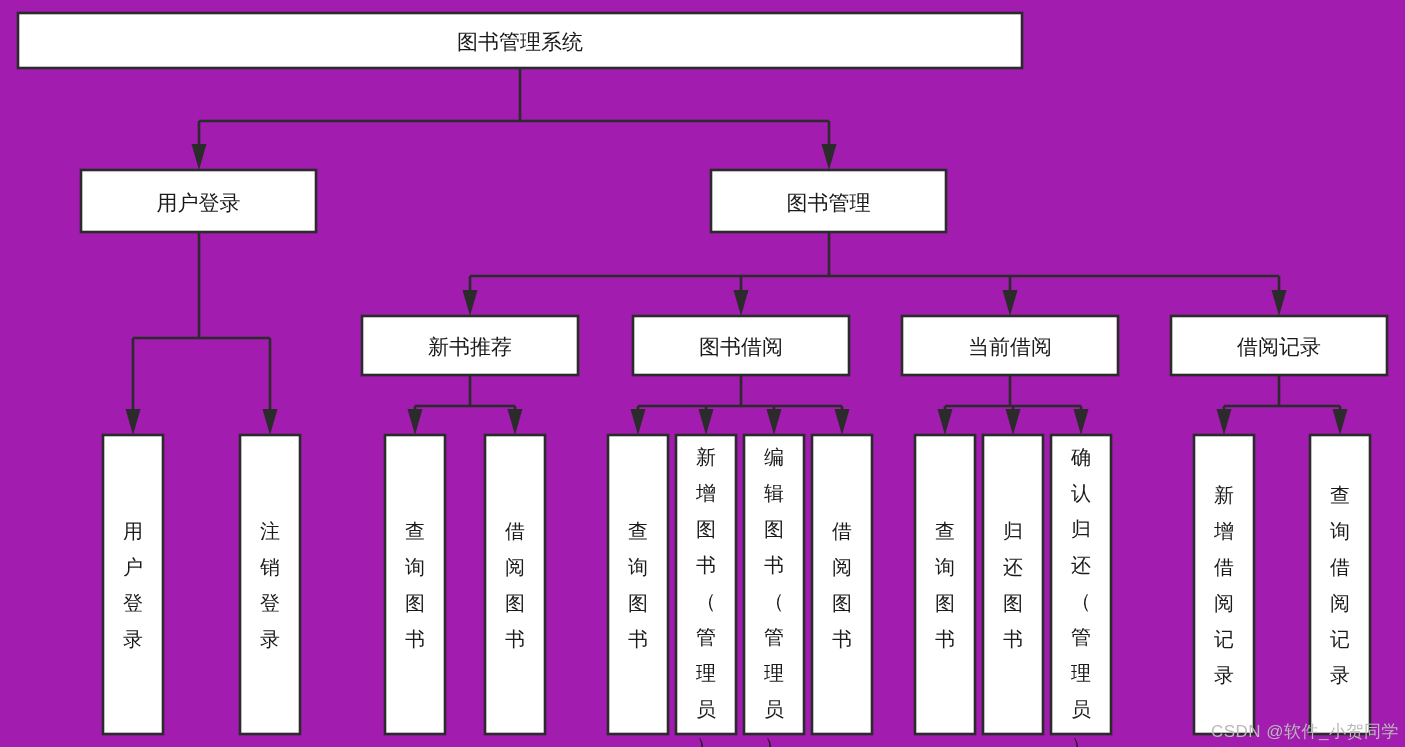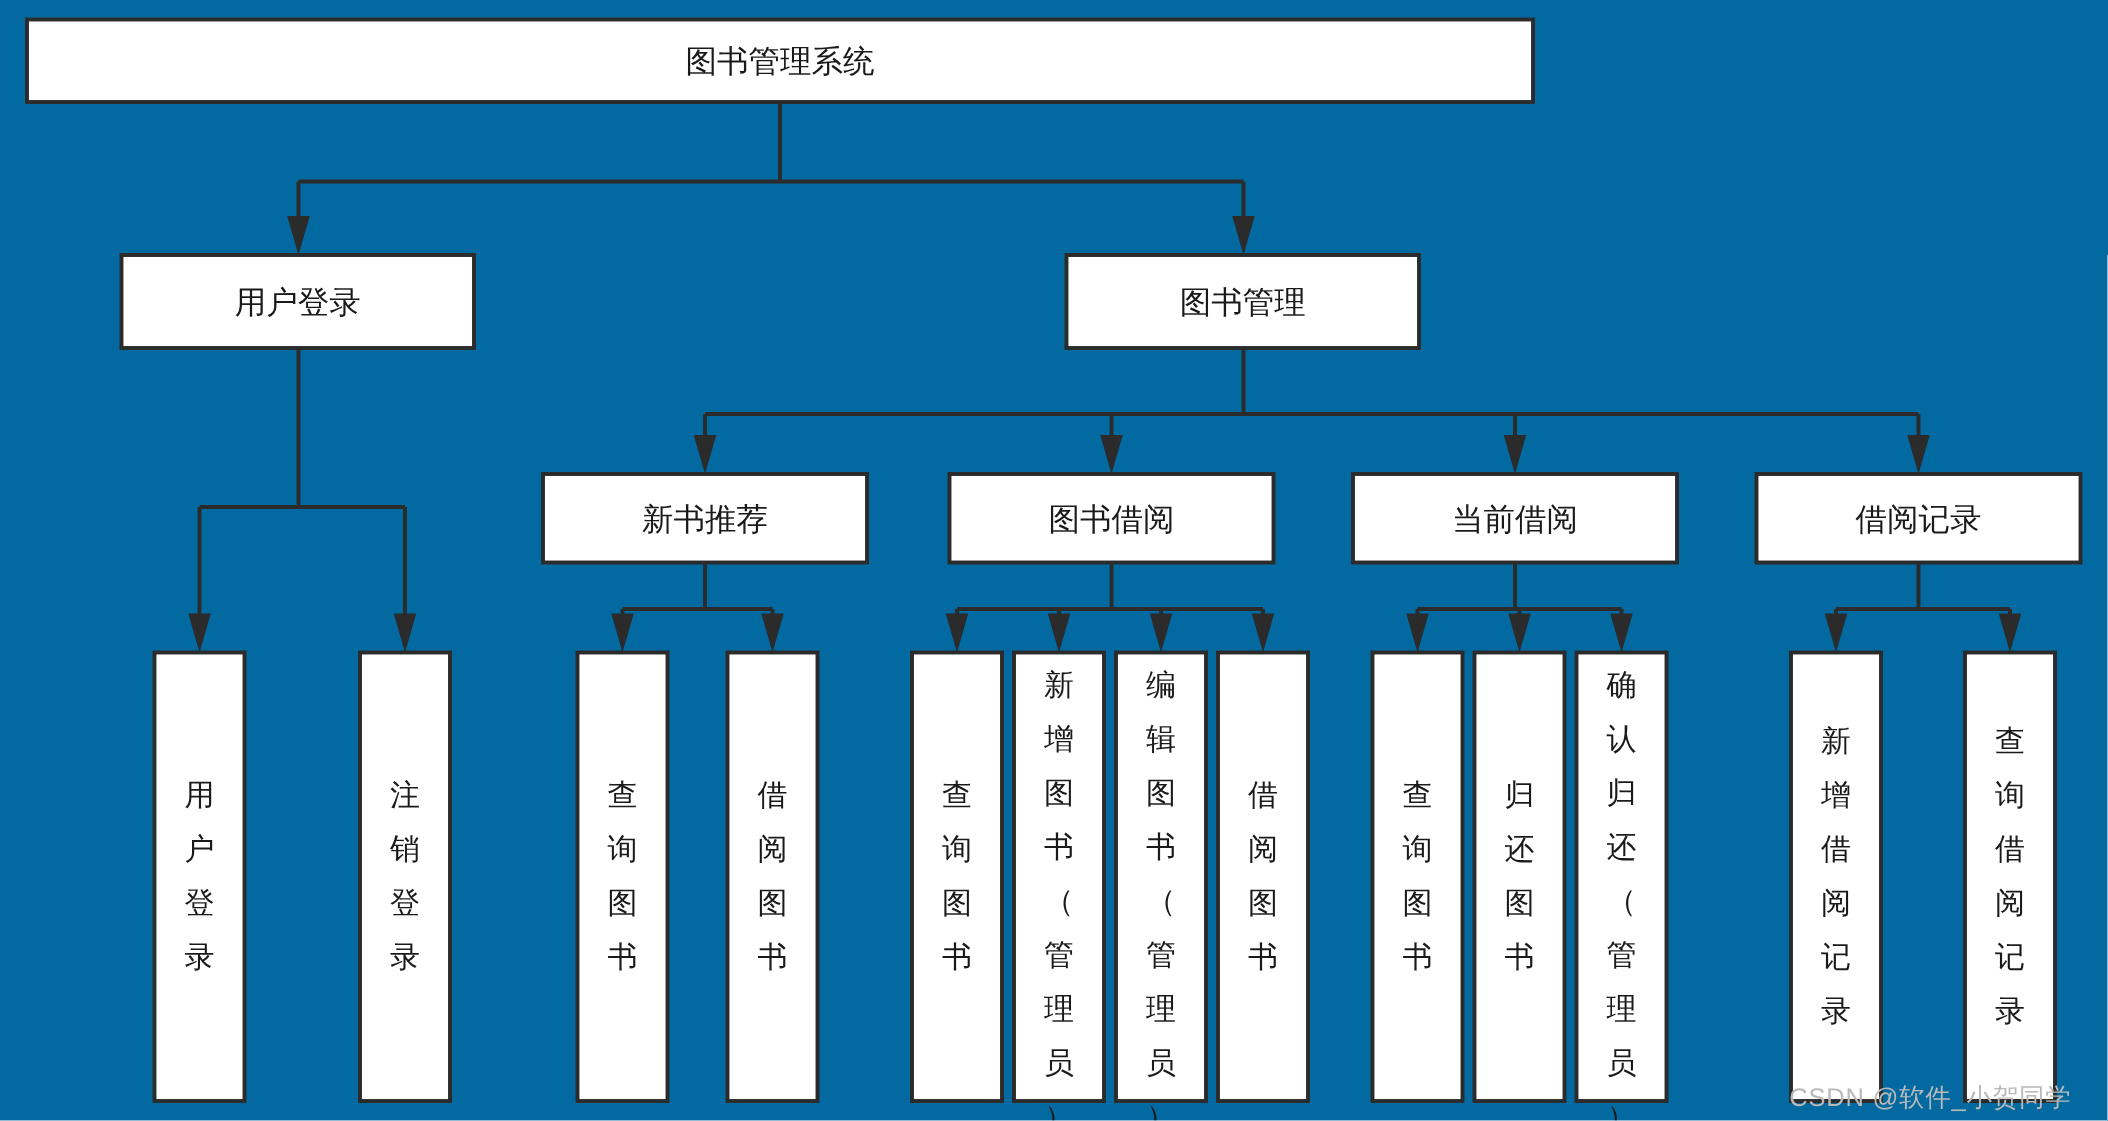--- a/index.html
+++ b/index.html
@@ -7,21 +7,21 @@
     padding: 0;
     background: #ffffff;
   }
   body {
     font-family: "Liberation Sans", "DejaVu Sans", sans-serif;
   }
   #diagram-root {
     position: relative;
     width: 1405px;
     height: 747px;
-    background: #0369a1;
+    background: #a21caf;
     overflow: hidden;
   }
   svg.canvas {
     position: absolute;
     top: 0;
     left: 0;
     width: 1405px;
     height: 747px;
   }
   .node-box {
@@ -44,21 +44,21 @@
     font-family: "Liberation Sans", "DejaVu Sans", sans-serif;
     font-size: 21px;
     text-anchor: middle;
     dominant-baseline: central;
   }
   .node-label.vertical {
     font-size: 20px;
   }
   .watermark {
     position: absolute;
-    right: 24px;
+    right: 6px;
     bottom: 4px;
     color: #b9b9b9;
     font-size: 17px;
     font-family: "Liberation Sans", "DejaVu Sans", sans-serif;
     letter-spacing: 0.5px;
     white-space: nowrap;
     user-select: none;
   }
 </style>
 </head>

